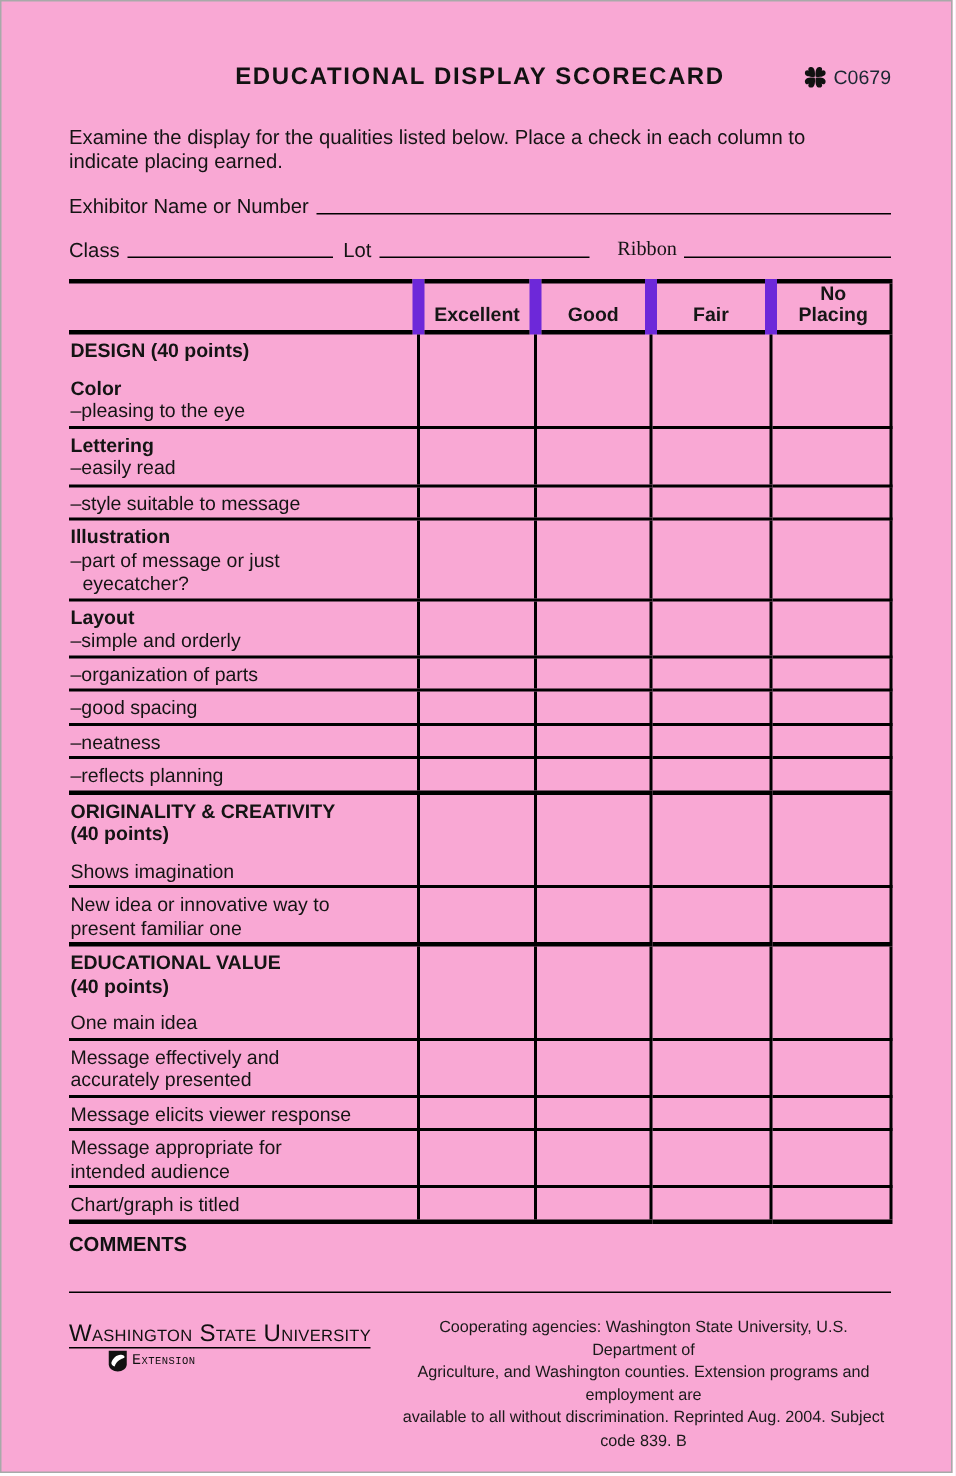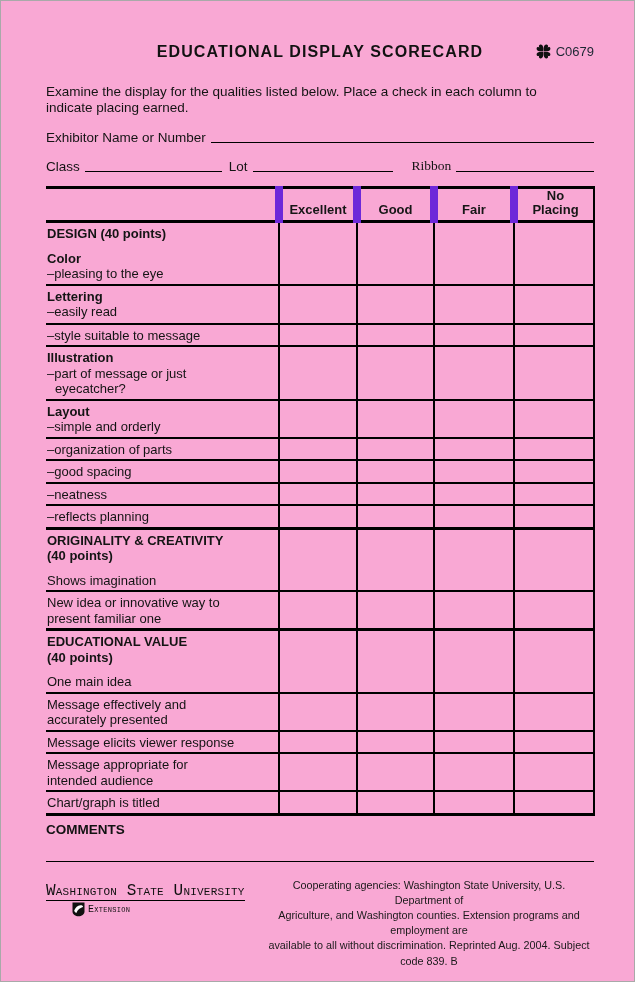--- a/index.html
+++ b/index.html
@@ -101,21 +101,21 @@
   .blank-wline {
     margin-top: 24px;
     border-bottom: 1.5px solid #000;
     width: 548px; height: 0;
   }
 
   
   .footer { margin-top: 16px; display: flex; align-items: flex-start; }
   .wsu-block { width: 205px; flex: 0 0 auto; padding-top: 3px; }
   .wsu-univ {
-    font-family: Liberation Mono, monospace;
+    font-family: Liberation Sans, sans-serif;
     font-variant: small-caps;
     font-size: 16px; letter-spacing: 0.2px;
     color: #101010;
     border-bottom: 1.5px solid #000;
     display: inline-block;
     padding-bottom: 1px;
     line-height: 15px;
     white-space: nowrap;
   }
   .wsu-ext-row { display: flex; align-items: center; gap: 3px; margin: 1px 0 0 26px; }

